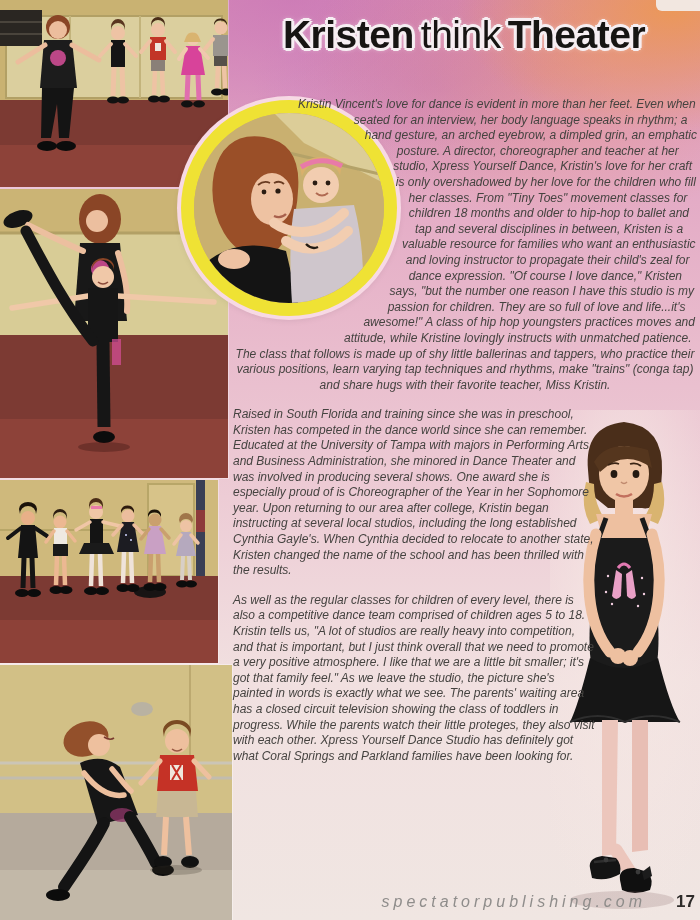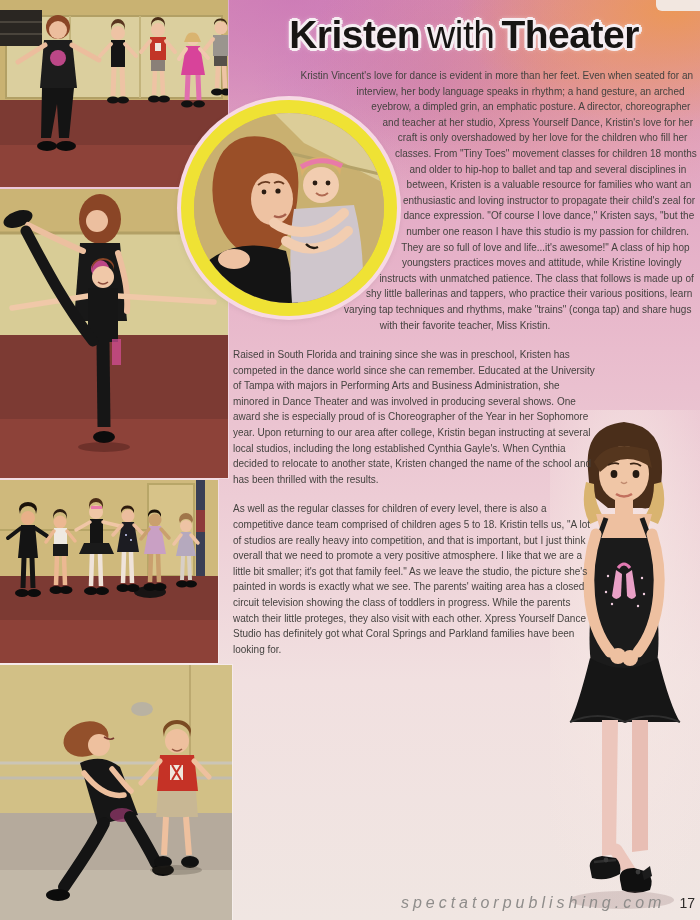--- a/index.html
+++ b/index.html
@@ -23,30 +23,30 @@
   #photo1{top:0;width:228px;height:187px;}
   #photo2{top:189px;width:228px;height:289px;}
   #photo3{top:480px;width:218px;height:183px;}
   #photo4{top:665px;width:232px;height:255px;}
   
   .circle-photo{position:absolute;left:181px;top:100px;width:190px;height:190px;border-radius:50%;
     border:13px solid #efe234;box-shadow:0 0 0 4px #f7d9e4,0 2px 8px rgba(0,0,0,.15);overflow:hidden;background:#c9b070;}
   
   .girl-photo{position:absolute;left:550px;top:410px;width:150px;height:508px;}
   
-  .article{position:absolute;left:233px;top:68px;width:464px;color:#454340;
-    font-size:10px;line-height:15.6px;}
+  .article{position:absolute;left:233px;top:97px;width:464px;color:#454340;
+    font-size:12px;line-height:15.6px;font-style:italic;}
   .article p{margin:0 0 14px 0;}
   .p1{text-align:center;}
   .circle-spacer{float:left;width:170px;height:246px;shape-outside:circle(116px at 52px 131px);}
   .girl-spacer{float:right;width:116px;height:452px;shape-outside:polygon(18px 0,116px 0,116px 452px,34px 452px,14px 260px);}
   
-  .footer{position:absolute;right:5px;bottom:8px;display:flex;align-items:baseline;gap:14px;}
+  .footer{position:absolute;right:5px;bottom:8px;display:flex;align-items:baseline;gap:30px;}
   .site{font-style:italic;letter-spacing:4px;font-size:16px;color:#8f8d8b;}
-  .pageno{font-size:14px;font-weight:normal;color:#2e2c2a;letter-spacing:0;}
+  .pageno{font-size:17px;font-weight:bold;color:#2e2c2a;letter-spacing:0;}
 </style>
 </head>
 <body>
 
 <div class="page">
 
   <svg id="photo1" class="ph" viewBox="0 0 228 187">
     <rect x="0" y="0" width="228" height="105" fill="#c9b272"></rect>
     <rect x="6" y="16" width="216" height="82" fill="#dbcf9e" stroke="#b2a065" stroke-width="2"></rect>
     <line x1="70" y1="16" x2="70" y2="98" stroke="#c3b47c" stroke-width="2"></line>
@@ -339,21 +339,21 @@
         <path d="M70,470 Q68,458 84,458 L98,462 Q104,470 100,480 Q84,486 72,480 Z" fill="#101010"></path>
         <path d="M92,462 l8,-6 2,10 -8,4 Z" fill="#1c1c1c"></path>
         <circle cx="56" cy="450" r="2.4" fill="#3a3a3a"></circle>
           <circle cx="88" cy="462" r="2.4" fill="#3a3a3a"></circle>
       </g>
       <ellipse cx="72" cy="490" rx="52" ry="9" fill="rgba(130,100,100,.22)"></ellipse>
     </g>
   </svg>
 
   <div class="title">
-    <span>Kristen</span><span class="mid">with</span><span>Theater</span>
+    <span>Kristen</span><span class="mid">think</span><span>Theater</span>
   </div>
   <div class="corner-tab"></div>
 
   <div class="article">
     <div class="circle-spacer"></div>
     <p class="p1">Kristin Vincent's love for dance is evident in more than her feet. Even when seated for an interview, her body language speaks in rhythm; a hand gesture, an arched eyebrow, a dimpled grin, an emphatic posture. A director, choreographer and teacher at her studio, Xpress Yourself Dance, Kristin's love for her craft is only overshadowed by her love for the children who fill her classes. From "Tiny Toes" movement classes for children 18 months and older to hip-hop to ballet and tap and several disciplines in between, Kristen is a valuable resource for families who want an enthusiastic and loving instructor to propagate their child's zeal for dance expression.  "Of course I love dance," Kristen says, "but the number one reason I have this studio is my passion for children. They are so full of love and life...it's awesome!" A class of hip hop youngsters practices moves and attitude, while Kristine lovingly instructs with unmatched patience. The class that follows is made up of shy little ballerinas and tappers, who practice their various positions, learn varying tap techniques and rhythms, make "trains" (conga tap) and share hugs with their favorite teacher, Miss Kristin.</p>
     <div class="girl-spacer"></div>
     <p>Raised in South Florida and training since she was in preschool, Kristen has competed in the dance world since she can remember. Educated at the University of Tampa with majors in Performing Arts and Business Administration, she minored in Dance Theater and was involved in producing several shows. One award she is especially proud of is Choreographer of the Year in her Sophomore year. Upon returning to our area after college, Kristin began instructing at several local studios, including the long established Cynthia Gayle's. When Cynthia decided to relocate to another state, Kristen changed the name of the school and has been thrilled with the results.</p>
     <p>As well as the regular classes for children of every level, there is also a competitive dance team comprised of children ages 5 to 18. Kristin tells us, "A lot of studios are really heavy into competition, and that is important, but I just think overall that we need to promote a very positive atmosphere. I like that we are a little bit smaller; it's got that family feel." As we leave the studio, the picture she's painted in words is exactly what we see. The parents' waiting area has a closed circuit television showing the class of toddlers in progress. While the parents watch their little proteges, they also visit with each other. Xpress Yourself Dance Studio has definitely got what Coral Springs and Parkland families have been looking for.</p>
   </div>

